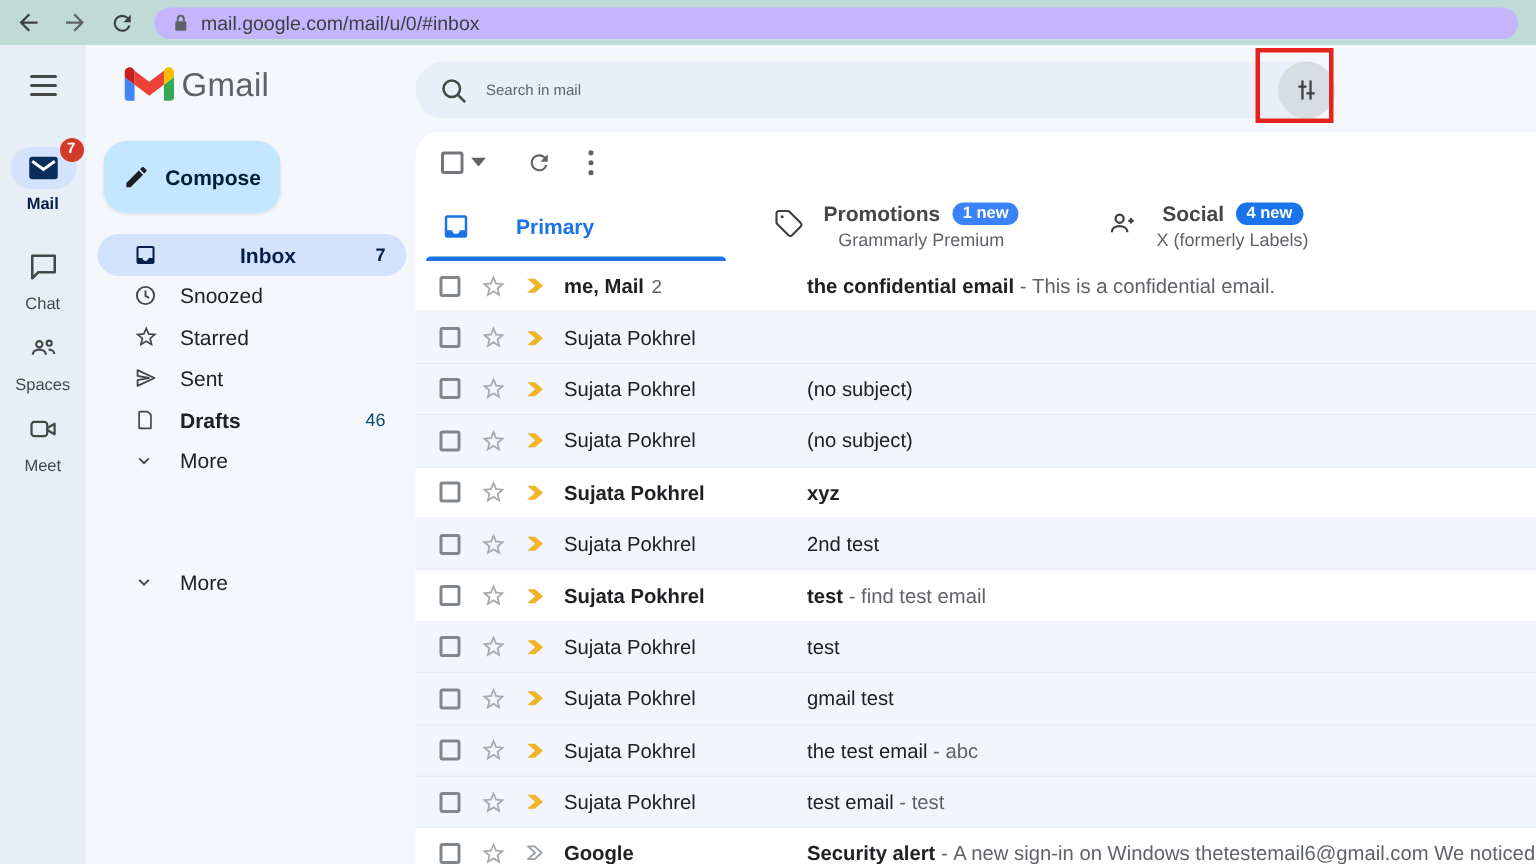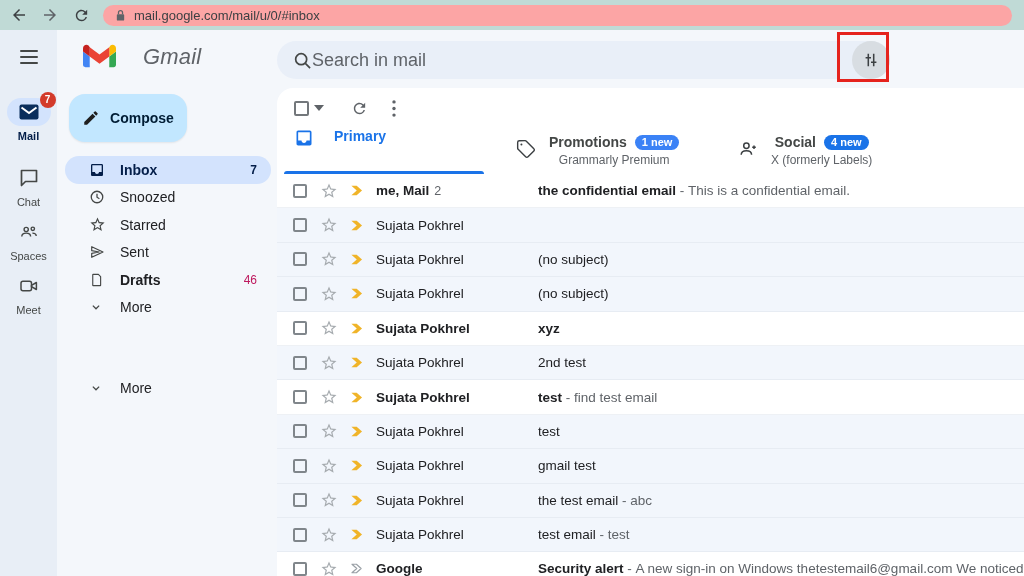--- a/index.html
+++ b/index.html
@@ -3,21 +3,21 @@
 <meta charset="utf-8">
 <style>
   * { margin:0; padding:0; box-sizing:border-box; }
   html,body { width:1024px; height:576px; overflow:hidden; background:#fff;
     font-family:"Liberation Sans", sans-serif; }
 
   
   .browser-bar { height:30px; background:#c0dad6; display:flex; align-items:center;
     padding:0 12px 0 10px; gap:13px; }
   .bicon { width:18px; height:18px; display:flex; align-items:center; justify-content:center; cursor:pointer; }
-  .url-bar { flex:1; height:21px; border-radius:11px; background:#fca5a5;
+  .url-bar { flex:1; height:21px; border-radius:11px; background:#c4b5fd;
     display:flex; align-items:center; gap:8px; padding:0 12px; }
   .url-text { font-size:13px; color:#3c4043; }
 
   
   .app { position:relative; height:546px; background:#f4f7fb; color:#202124; }
 
   
   .rail { position:absolute; left:0; top:0; bottom:0; width:57px; background:#e8eef6; }
   .hamburger { position:absolute; top:20px; left:0; width:57px; display:flex;
     flex-direction:column; align-items:center; gap:4px; cursor:pointer; }
@@ -28,69 +28,69 @@
   .mail-pill { position:relative; display:inline-block; width:44px; height:28px;
     border-radius:14px; background:#d3e3fd; }
   .mail-pill svg { margin-top:6px; }
   .rail-badge { position:absolute; top:-6px; right:-5px; min-width:16px; height:16px;
     border-radius:8px; background:#d33a2a; color:#fff; font-size:10px; font-weight:bold;
     line-height:16px; text-align:center; padding:0 2px; }
 
   
   .sidebar { position:absolute; left:57px; top:0; bottom:0; width:220px; }
   .logo-row { position:absolute; top:14px; left:26px; display:flex; align-items:center;
-    gap:27px; cursor:pointer;font-style:italic; }
+    gap:5px; cursor:pointer; }
   .logo-text { font-size:22px; color:#5f6368; letter-spacing:.2px; }
   .compose-btn { position:absolute; top:64px; left:12px; width:118px; height:48px;
     border:none; border-radius:16px; background:#c2e7ff; display:flex; align-items:center;
     justify-content:center; gap:10px; font-family:inherit; font-size:14px; font-weight:bold;
     color:#001d35; cursor:pointer; box-shadow:0 1px 2px rgba(0,0,0,.08); }
   .nav { position:absolute; top:126px; left:8px; right:6px; }
   .nav-item { height:27.5px; border-radius:14px; display:flex; align-items:center;
     padding:0 14px 0 24px; cursor:pointer; }
   .nav-item .nicon { width:17px; display:flex; margin-right:14px; }
   .nav-label { font-size:14px; color:#202124; }
-  .nav-count { margin-left:auto; font-size:12px; color:#be185d; }
+  .nav-count { margin-left:auto; font-size:12px; color:#0c4a6e; }
   .nav-item.selected { background:#d3e3fd; }
-  .nav-item.selected .nav-label { font-weight:bold; color:#041e49; }
+  .nav-item.selected .nav-label { font-weight:bold; color:#041e49;margin-left:40px; }
   .nav-item.selected .nav-count { font-weight:bold; color:#041e49; }
   .nav-item.bold-label .nav-label { font-weight:bold; }
   .labels-row { position:absolute; top:310px; left:8px; right:6px; height:30px;
     display:flex; align-items:center; padding:0 16px 0 18px; }
   .labels-title { font-size:15px; color:#202124; }
   .labels-add { margin-left:auto; cursor:pointer; display:flex; }
   .more-labels { position:absolute; top:344px; left:8px; right:6px; }
 
   
   .search-bar { position:absolute; left:277px; top:11px; width:613px; height:38px;
     border-radius:19px; background:#e9eff8; display:flex; align-items:center;
     padding-left:16px; }
   .search-input { flex:1; border:none; background:transparent; outline:none;
-    font-family:inherit; font-size:18px; color:#15803d; }
+    font-family:inherit; font-size:10px; color:#15803d; margin-left:12px; }
   .search-input::placeholder { color:#5f6368; opacity:1; }
   .tune-btn { width:38px; height:38px; border-radius:50%; background:#d8dde2;
     display:flex; align-items:center; justify-content:center; cursor:pointer; flex:none; }
   .red-box { position:absolute; left:837px; top:2px; width:52px; height:50px;
     border:3px solid #e5231d; z-index:20; pointer-events:none; }
 
   
   .main-card { position:absolute; left:277px; top:58px; right:0; bottom:0;
     background:#fff; border-top-left-radius:16px; overflow:hidden; }
   .toolbar { height:40px; display:flex; align-items:center; padding-left:17px; }
   .select-box { width:15px; height:15px; border:2px solid #73777b; border-radius:2px;
     cursor:pointer; }
   .select-caret { margin-left:5px; cursor:pointer; display:flex; }
   .tb-btn { display:flex; cursor:pointer; }
   .tb-refresh { margin-left:27px; }
   .tb-more { margin-left:24px; }
 
   
   .tabs { display:flex; height:46px; }
   .tab { width:222px; position:relative; display:flex; padding-left:17px; cursor:pointer; }
-  .tab-primary { gap:20px; }
+  .tab-primary { align-items:center; gap:30px; }
   .tab-primary .tab-label { font-size:14px; font-weight:bold; color:#1a73e8; }
   .tab-underline { position:absolute; left:7px; width:200px; bottom:0; height:3px;
     background:#1a73e8; border-radius:3px 3px 0 0; }
   .tab-col { padding-top:6px; gap:13px; }
   .tab-col .ticon { margin-top:5px; }
   .tab-texts { display:flex; flex-direction:column;align-items:center; }
   .tab-top { display:flex; align-items:center; gap:8px; }
   .tab-col .tab-label { font-size:14px; font-weight:bold; color:#444746; }
   .tab-badge { font-size:11px; font-weight:bold; color:#fff; padding:1.5px 7px;
     border-radius:9px; white-space:nowrap; }

